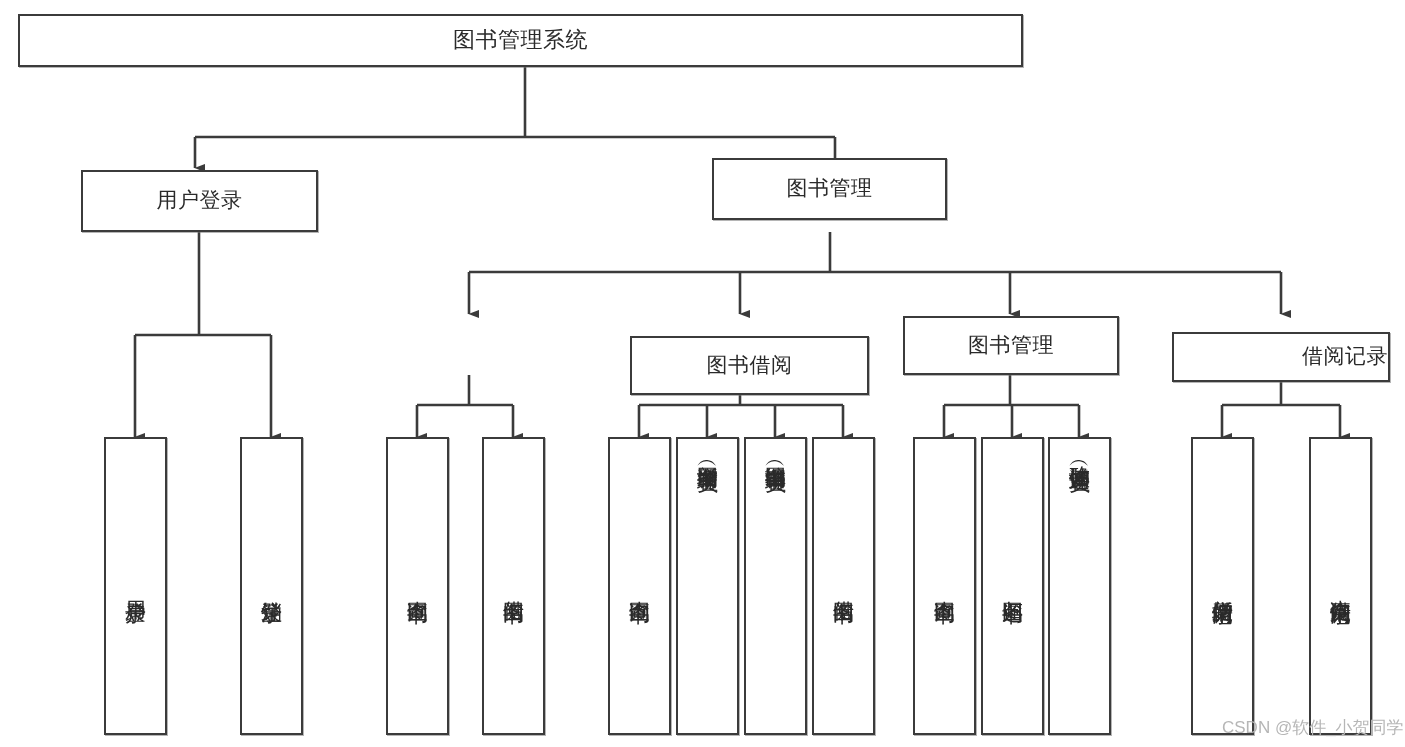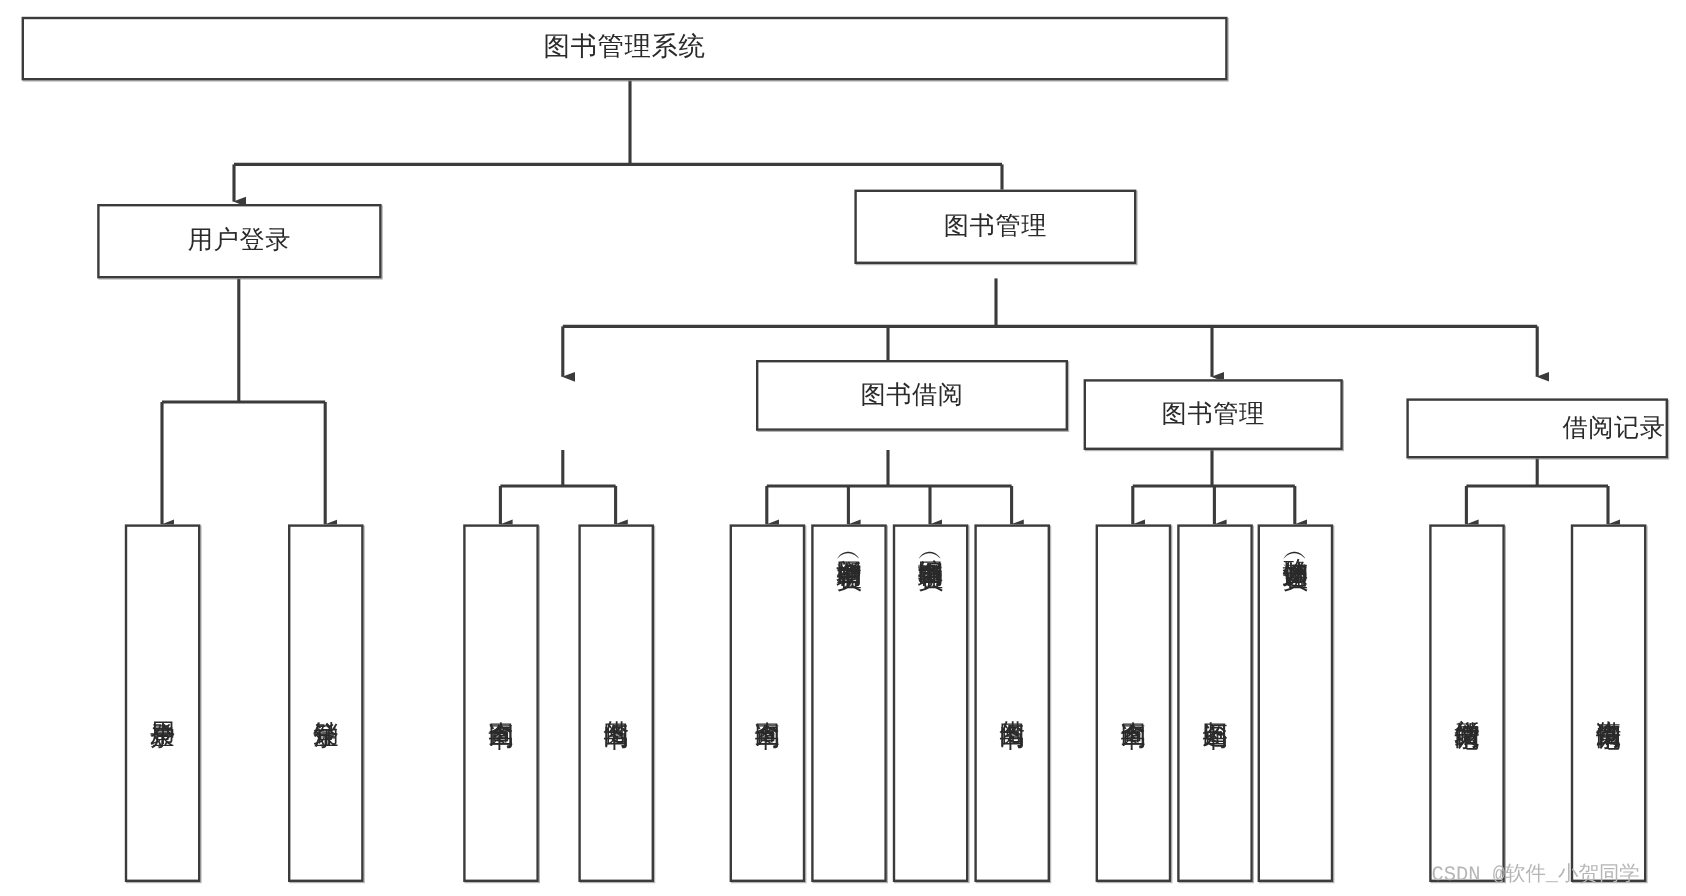--- a/index.html
+++ b/index.html
@@ -63,23 +63,24 @@
     white-space: nowrap;
   }
   .node-box.vertical.centered {
     align-items: center;
     padding-top: 0;
   }
   .watermark {
     position: absolute;
     color: #b6b6b6;
     font-size: 17px;
-    font-family: Liberation Mono, monospace;
+    font-family: Liberation Sans, sans-serif;
     white-space: nowrap;
     pointer-events: none;
+    margin-left: 29px;
   }
 </style>
 </head>
 <body>
 
 <div id="diagram-root">
 
   <svg class="diagram-canvas" viewBox="0 0 1405 747" aria-hidden="true">
     <defs>
       <marker id="arrowhead" markerWidth="9" markerHeight="11" refX="4.5" refY="10.2" orient="auto" markerUnits="userSpaceOnUse">
@@ -137,21 +138,21 @@
 
   <div class="node-box horizontal" style="left:81px; top:170px; width:237px; height:62px;">
     <span class="node-label">用户登录</span>
   </div>
 
   <div class="node-box horizontal" style="left:712px; top:158px; width:235px; height:62px;">
     <span class="node-label">图书管理</span>
   </div>
 
 
-  <div class="node-box horizontal" style="left:630px; top:300px; width:260px; height:59px;">
+  <div class="node-box horizontal" style="left:630px; top:336px; width:239px; height:59px;">
     <span class="node-label">图书借阅</span>
   </div>
 
   <div class="node-box horizontal" style="left:903px; top:316px; width:216px; height:59px;">
     <span class="node-label">图书管理</span>
   </div>
 
   <div class="node-box horizontal" style="left:1172px; top:332px; width:218px; height:50px;justify-content:flex-end;">
     <span class="node-label">借阅记录</span>
   </div>

